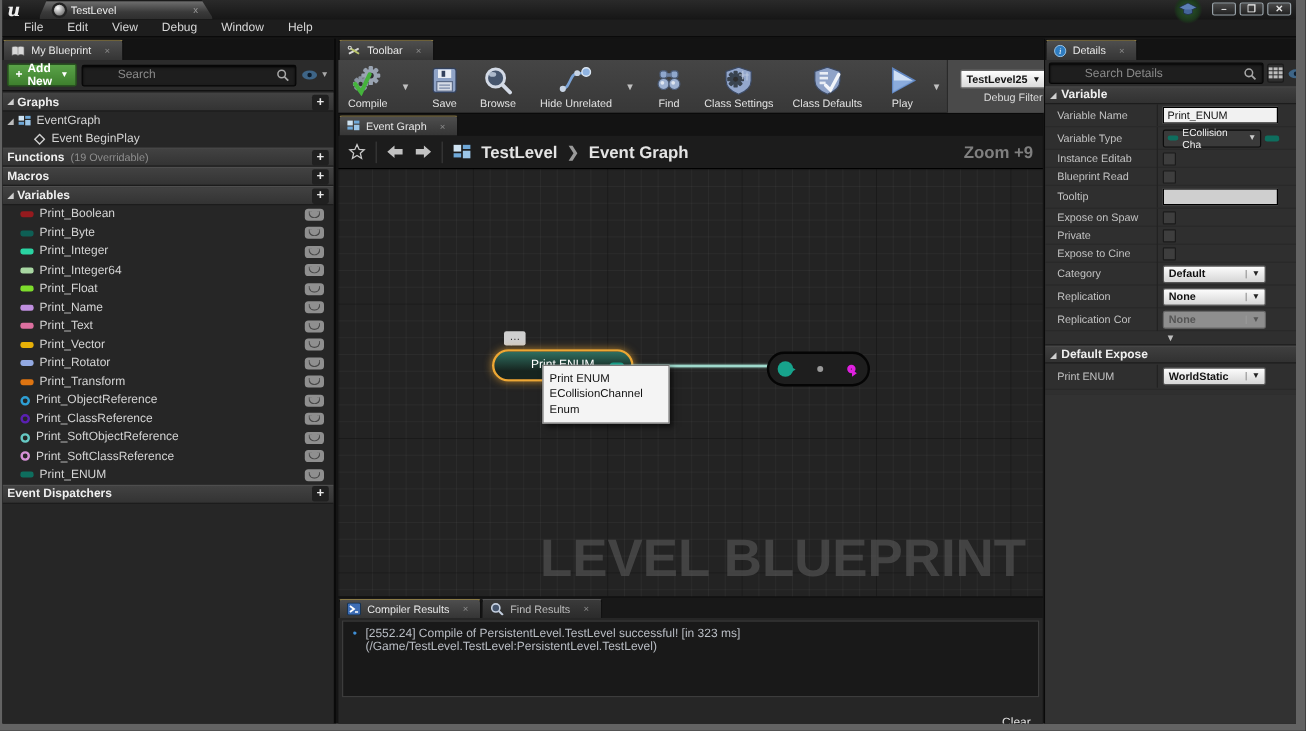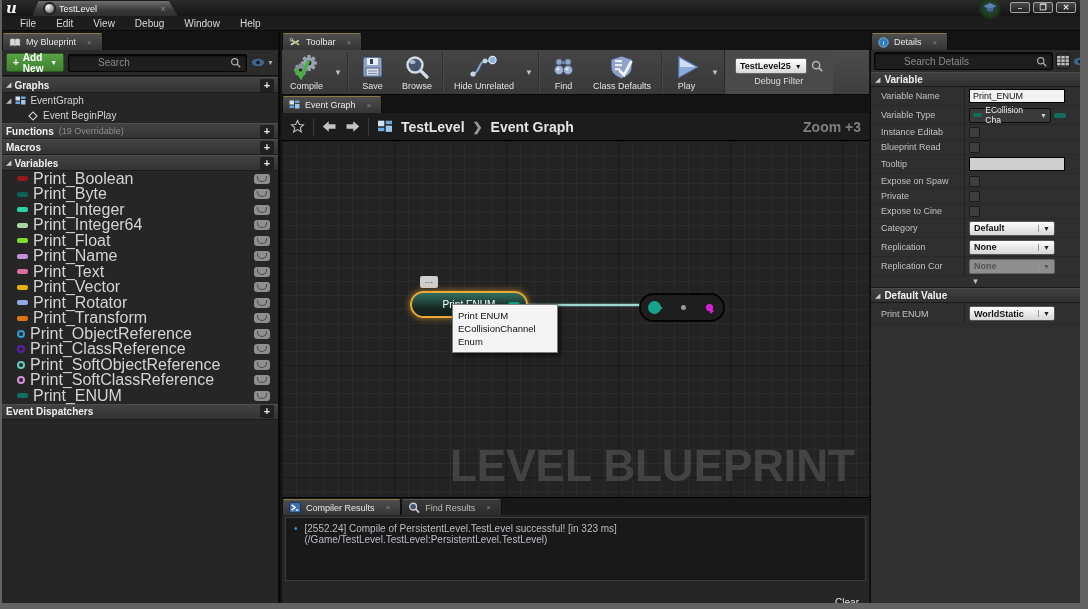--- a/index.html
+++ b/index.html
@@ -56,21 +56,21 @@
   .tree { position:absolute; top:45px; left:0; right:0; bottom:0; background:#262626; overflow:hidden; }
   .sec-head { height:16px; background:linear-gradient(#424242,#333); border-top:1px solid #4e4e4e; border-bottom:1px solid #1c1c1c;
     display:flex; align-items:center; padding:0 4px; }
   .sec-head .tri { color:#cfcfcf; font-size:7px; margin-right:3px; }
   .sec-head .lbl { color:#efefef; font-size:10px; font-weight:bold; }
   .sec-head .hint { color:#8f8f8f; font-size:9px; margin-left:5px; }
   .sec-head .plus { margin-left:auto; width:14px; height:13px; background:#202020; border-radius:2px;
     color:#e8e8e8; font-size:11px; font-weight:bold; line-height:12px; text-align:center; }
   .tree-row { height:15px; display:flex; align-items:center; color:#d4d4d4; font-size:10px; }
   .var-row { height:15.5px; display:flex; align-items:center; padding-left:15px; }
-  .var-row .name { color:#d4d4d4; font-size:16px; margin-left:5px; }
+  .var-row .name { color:#d4d4d4; font-size:10px; margin-left:5px; }
   .pill { width:11px; height:5px; border-radius:2px; }
   .ring { width:8px; height:8px; border-radius:50%; background:transparent; border-width:2.5px; border-style:solid; }
   .eye-toggle { margin-left:auto; margin-right:8px; width:16px; height:10px; background:#8f8f8f; border-radius:3px;
     position:relative; }
   .eye-toggle::after { content:""; position:absolute; left:3px; top:2px; width:8px; height:5px;
     border:1.5px solid #4a4a4a; border-top:none; border-radius:0 0 8px 8px; }
 
   
   .toolbar-row { height:45px; background:linear-gradient(#454545,#383838); display:flex; align-items:stretch; border-bottom:1px solid #0a0a0a; }
   .tb-btn { display:flex; flex-direction:column; align-items:center; justify-content:flex-end; padding:2px 8px 3px; gap:1px; }
@@ -440,20 +440,39 @@
                 <rect x="6" y="5" width="6" height="6" rx="2" fill="#8fa7cc" stroke="#4a5a74"></rect>
                 <rect x="15" y="5" width="6" height="6" rx="2" fill="#8fa7cc" stroke="#4a5a74"></rect>
                 <rect x="11.5" y="7" width="4" height="3" fill="#6a7e9e"></rect>
                 <circle cx="9" cy="16" r="4.6" fill="#9eb2d2" stroke="#4a5a74"></circle>
                 <circle cx="18" cy="16" r="4.6" fill="#9eb2d2" stroke="#4a5a74"></circle>
                 <circle cx="8" cy="15" r="1.6" fill="#dfe6f0"></circle>
                 <circle cx="17" cy="15" r="1.6" fill="#dfe6f0"></circle>
               </svg>
             </span>
             <span class="lbl">Find</span>
+          </div>
+          <div class="tb-btn">
+            <span>
+              <svg width="27" height="26" viewBox="0 0 27 26">
+                <path d="M13.5,2 L24,5.5 V13 C24,18.5 20,22 13.5,24.5 C7,22 3,18.5 3,13 V5.5 Z" fill="#93a7cc" stroke="#3c4a64" stroke-width="1"></path>
+                <g transform="translate(11,12)" fill="#3a4450">
+  <rect x="-7" y="-1.8" width="14" height="3.6" rx="1"></rect>
+  <rect x="-7" y="-1.8" width="14" height="3.6" rx="1" transform="rotate(45)"></rect>
+  <rect x="-7" y="-1.8" width="14" height="3.6" rx="1" transform="rotate(90)"></rect>
+  <rect x="-7" y="-1.8" width="14" height="3.6" rx="1" transform="rotate(135)"></rect>
+  <circle r="4.6"></circle>
+                  <circle r="2.07" fill="#2f2f2f"></circle>
+                </g>
+                <line x1="17" y1="5" x2="17" y2="12" stroke="#b8c6de"></line>
+                <line x1="20.5" y1="6.5" x2="20.5" y2="13" stroke="#b8c6de"></line>
+                <line x1="14" y1="8.5" x2="22" y2="8.5" stroke="#b8c6de"></line>
+              </svg>
+            </span>
+            <span class="lbl">Class Settings</span>
           </div>
           <div class="tb-btn">
             <span>
               <svg width="27" height="26" viewBox="0 0 27 26">
                 <path d="M13.5,2 L24,5.5 V13 C24,18.5 20,22 13.5,24.5 C7,22 3,18.5 3,13 V5.5 Z" fill="#8fa3c8" stroke="#3c4a64" stroke-width="1"></path>
                 <rect x="7" y="6" width="7" height="2.2" fill="#e8edf5"></rect>
                 <rect x="7" y="10" width="7" height="2.2" fill="#e8edf5"></rect>
                 <rect x="7" y="14" width="5" height="2.2" fill="#e8edf5"></rect>
                 <polyline points="12,17 16,21 23,8" fill="none" stroke="#f2f5fa" stroke-width="2.8" stroke-linecap="round"></polyline>
               </svg>
@@ -524,21 +543,21 @@
           <svg width="16" height="14" viewBox="0 0 22 20">
               <rect x="1" y="1" width="9" height="8" fill="#cfe3f2"></rect>
               <rect x="12" y="1" width="9" height="5" fill="#6fa8d8"></rect>
               <rect x="1" y="11" width="9" height="5" fill="#6fa8d8"></rect>
               <rect x="12" y="8" width="9" height="9" fill="#9cc6e8"></rect>
             </svg>
         </span>
         <span class="bc-text">TestLevel</span>
         <span class="bc-chev">❯</span>
         <span class="bc-text">Event Graph</span>
-        <span class="zoom-lbl">Zoom +3</span>
+        <span class="zoom-lbl">Zoom +9</span>
       </div>
 
       <div class="graph">
         <div class="watermark">LEVEL BLUEPRINT</div>
         <div class="comment-bubble">…</div>
         <div class="getter-node">
           <span class="t">Print ENUM</span>
           <span class="outpin"></span>
         </div>
         <div class="wire"></div>
@@ -719,21 +738,21 @@
       <span class="caret">▼</span>
               </div>
             </div>
           </div>
         </div>
       <div class="dt-expander">
           <span class="tri">▼</span>
         </div>
       <div class="dt-sec-head">
         <span class="tri">◢</span>
-        <span class="lbl">Default Value</span>
+        <span class="lbl">Default Expose</span>
       </div>
       <div class="dt-rows" id="dt-default-rows" style="padding-bottom:4px;">
           <div class="dt-row" style="height: 22px;">
             <div class="rl">Print ENUM</div>
             <div class="rv">
               <div class="ctl-dd">
                 <span>WorldStatic</span>
       <span class="caret">▼</span>
               </div>
             </div>

